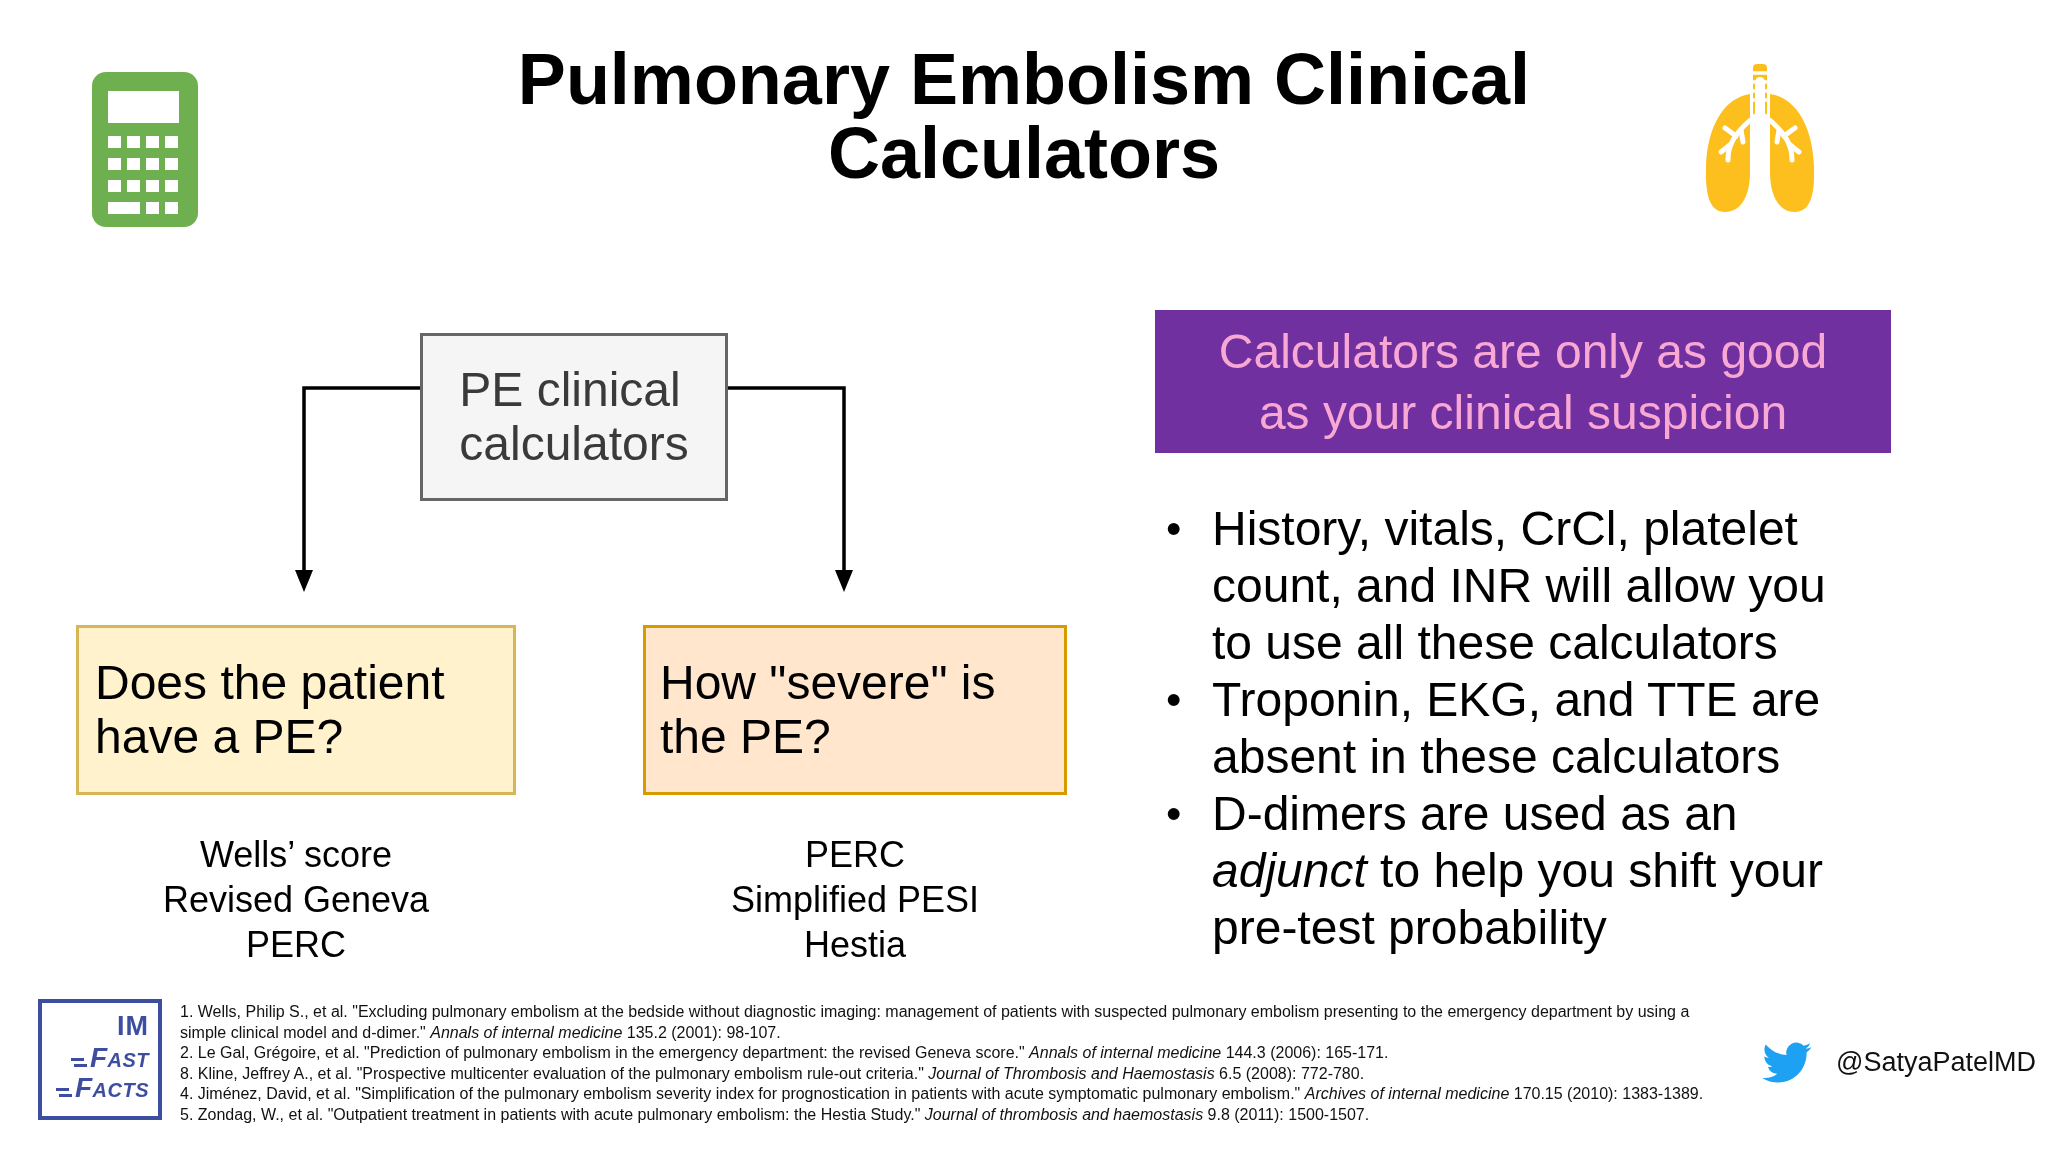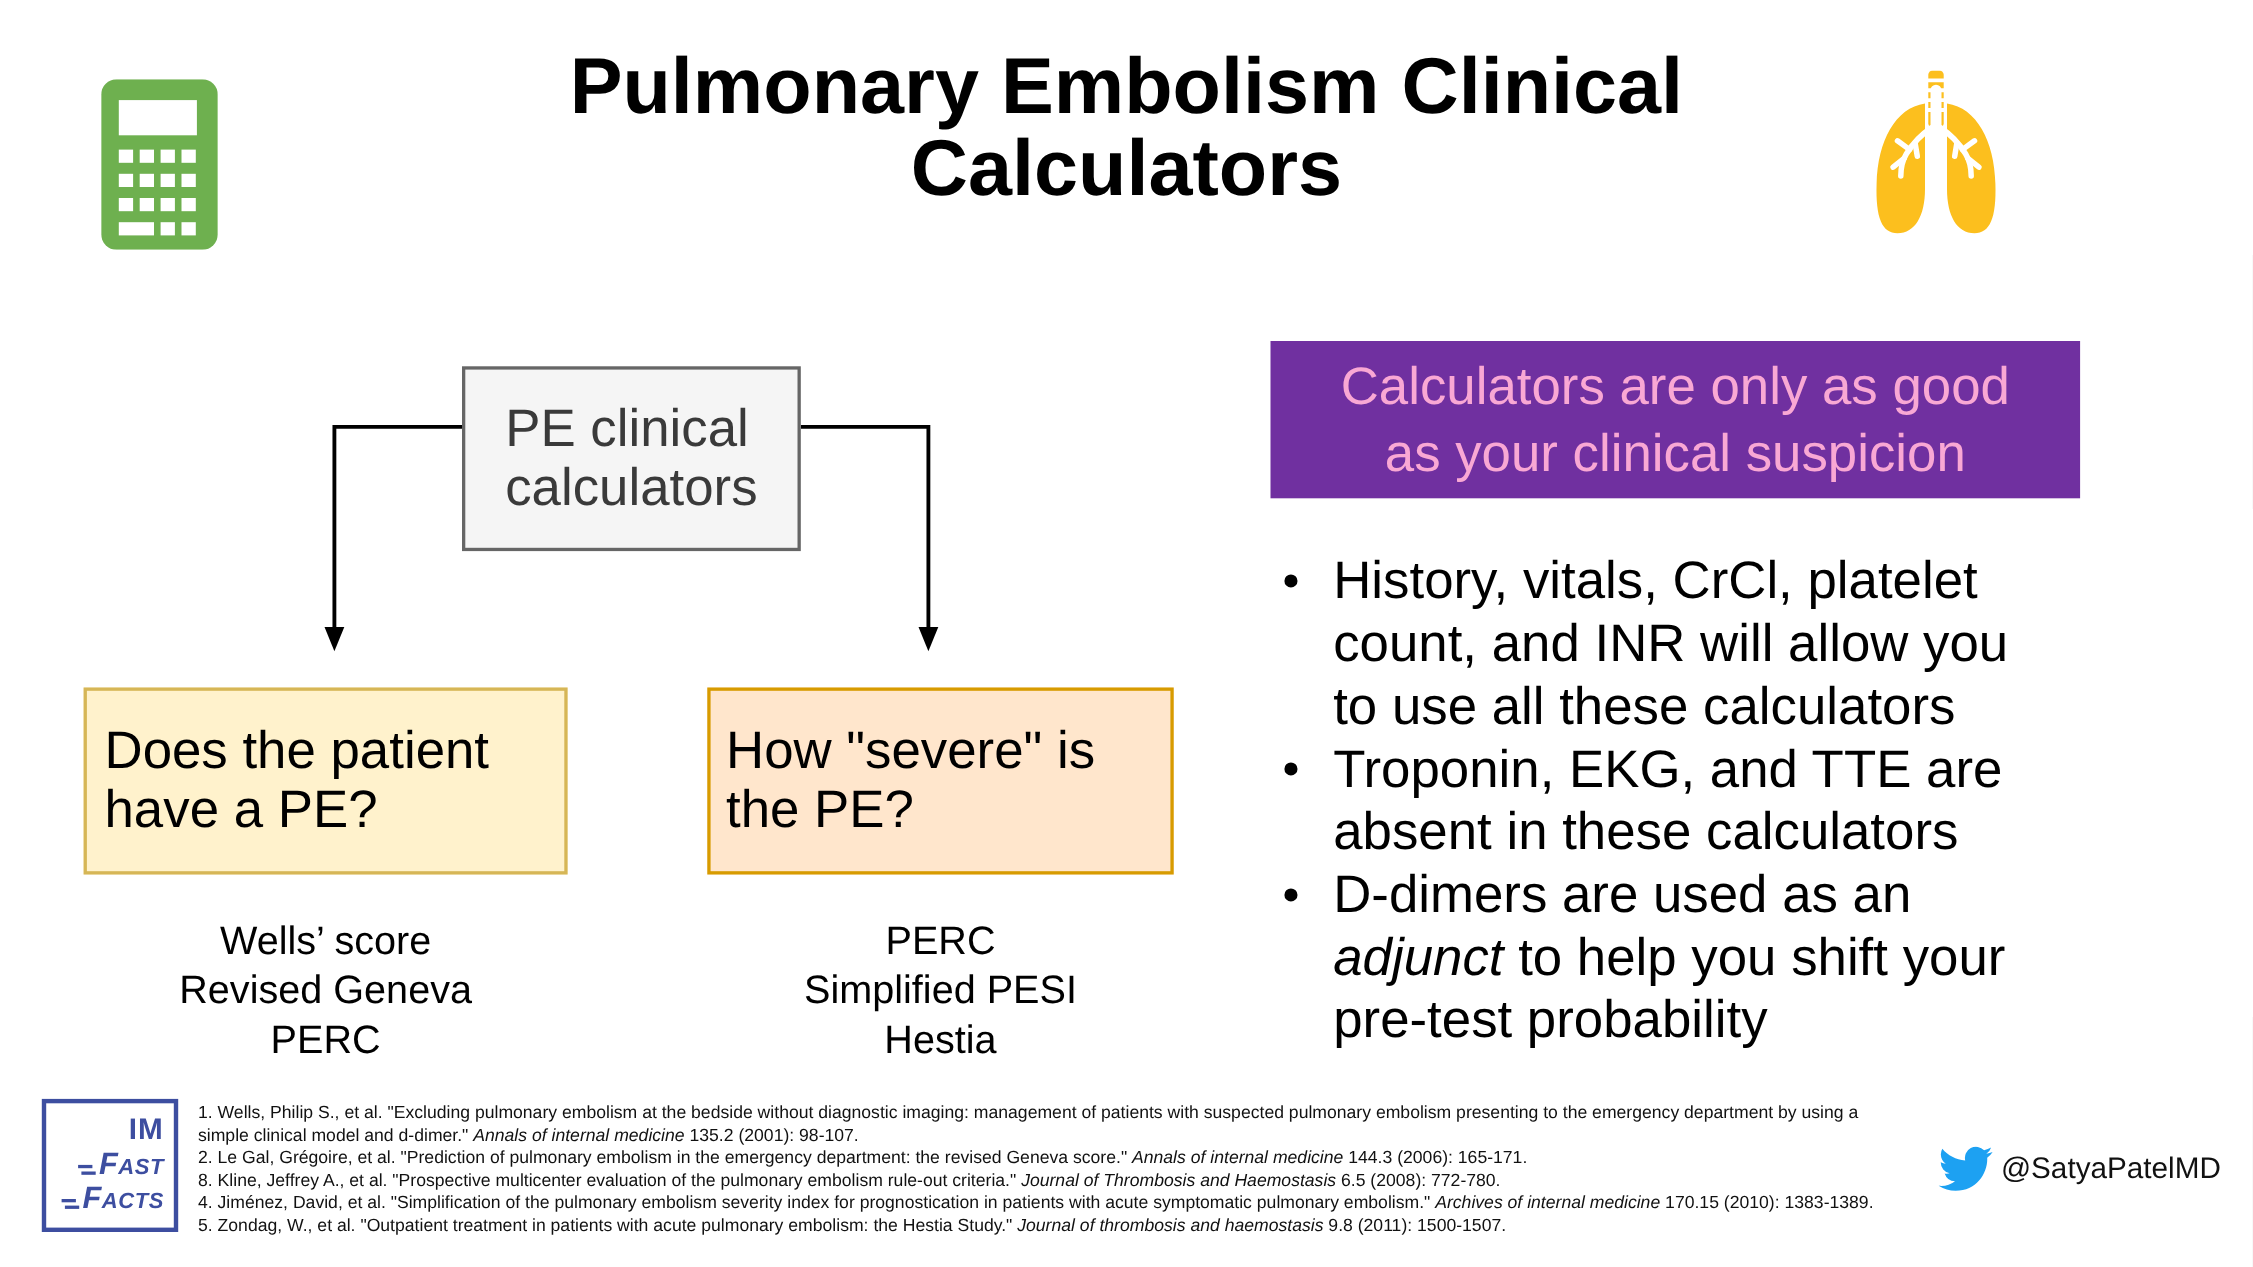--- a/index.html
+++ b/index.html
@@ -83,21 +83,21 @@
     display:block; font-style:italic; font-size:20px; line-height:26px;
     text-transform:uppercase; letter-spacing:0.5px;
   }
   .logo-word::first-letter { font-size:28px; }
   .dashes {
     width:13px; height:3px; background:#3d4ea0; margin:0 3px 6px 0;
     box-shadow:-3px -6px 0 0 #3d4ea0;
   }
 
   .twitter { position:absolute; left:1762px; top:1042px; display:flex; align-items:center; }
-  .twitter-handle { font-size:27px; color:#111; margin-left:7px; }
+  .twitter-handle { font-size:27px; color:#111; margin-left:24px; }
 </style>
 </head>
 <body>
 
 <div class="page">
 
   <svg class="calc-icon" width="106" height="155" viewBox="0 0 106 155">
     <rect x="0" y="0" width="106" height="155" rx="14" fill="#6eb04f"></rect>
     <rect x="16" y="19" width="71" height="32" fill="#ffffff"></rect>
     <g fill="#ffffff">

